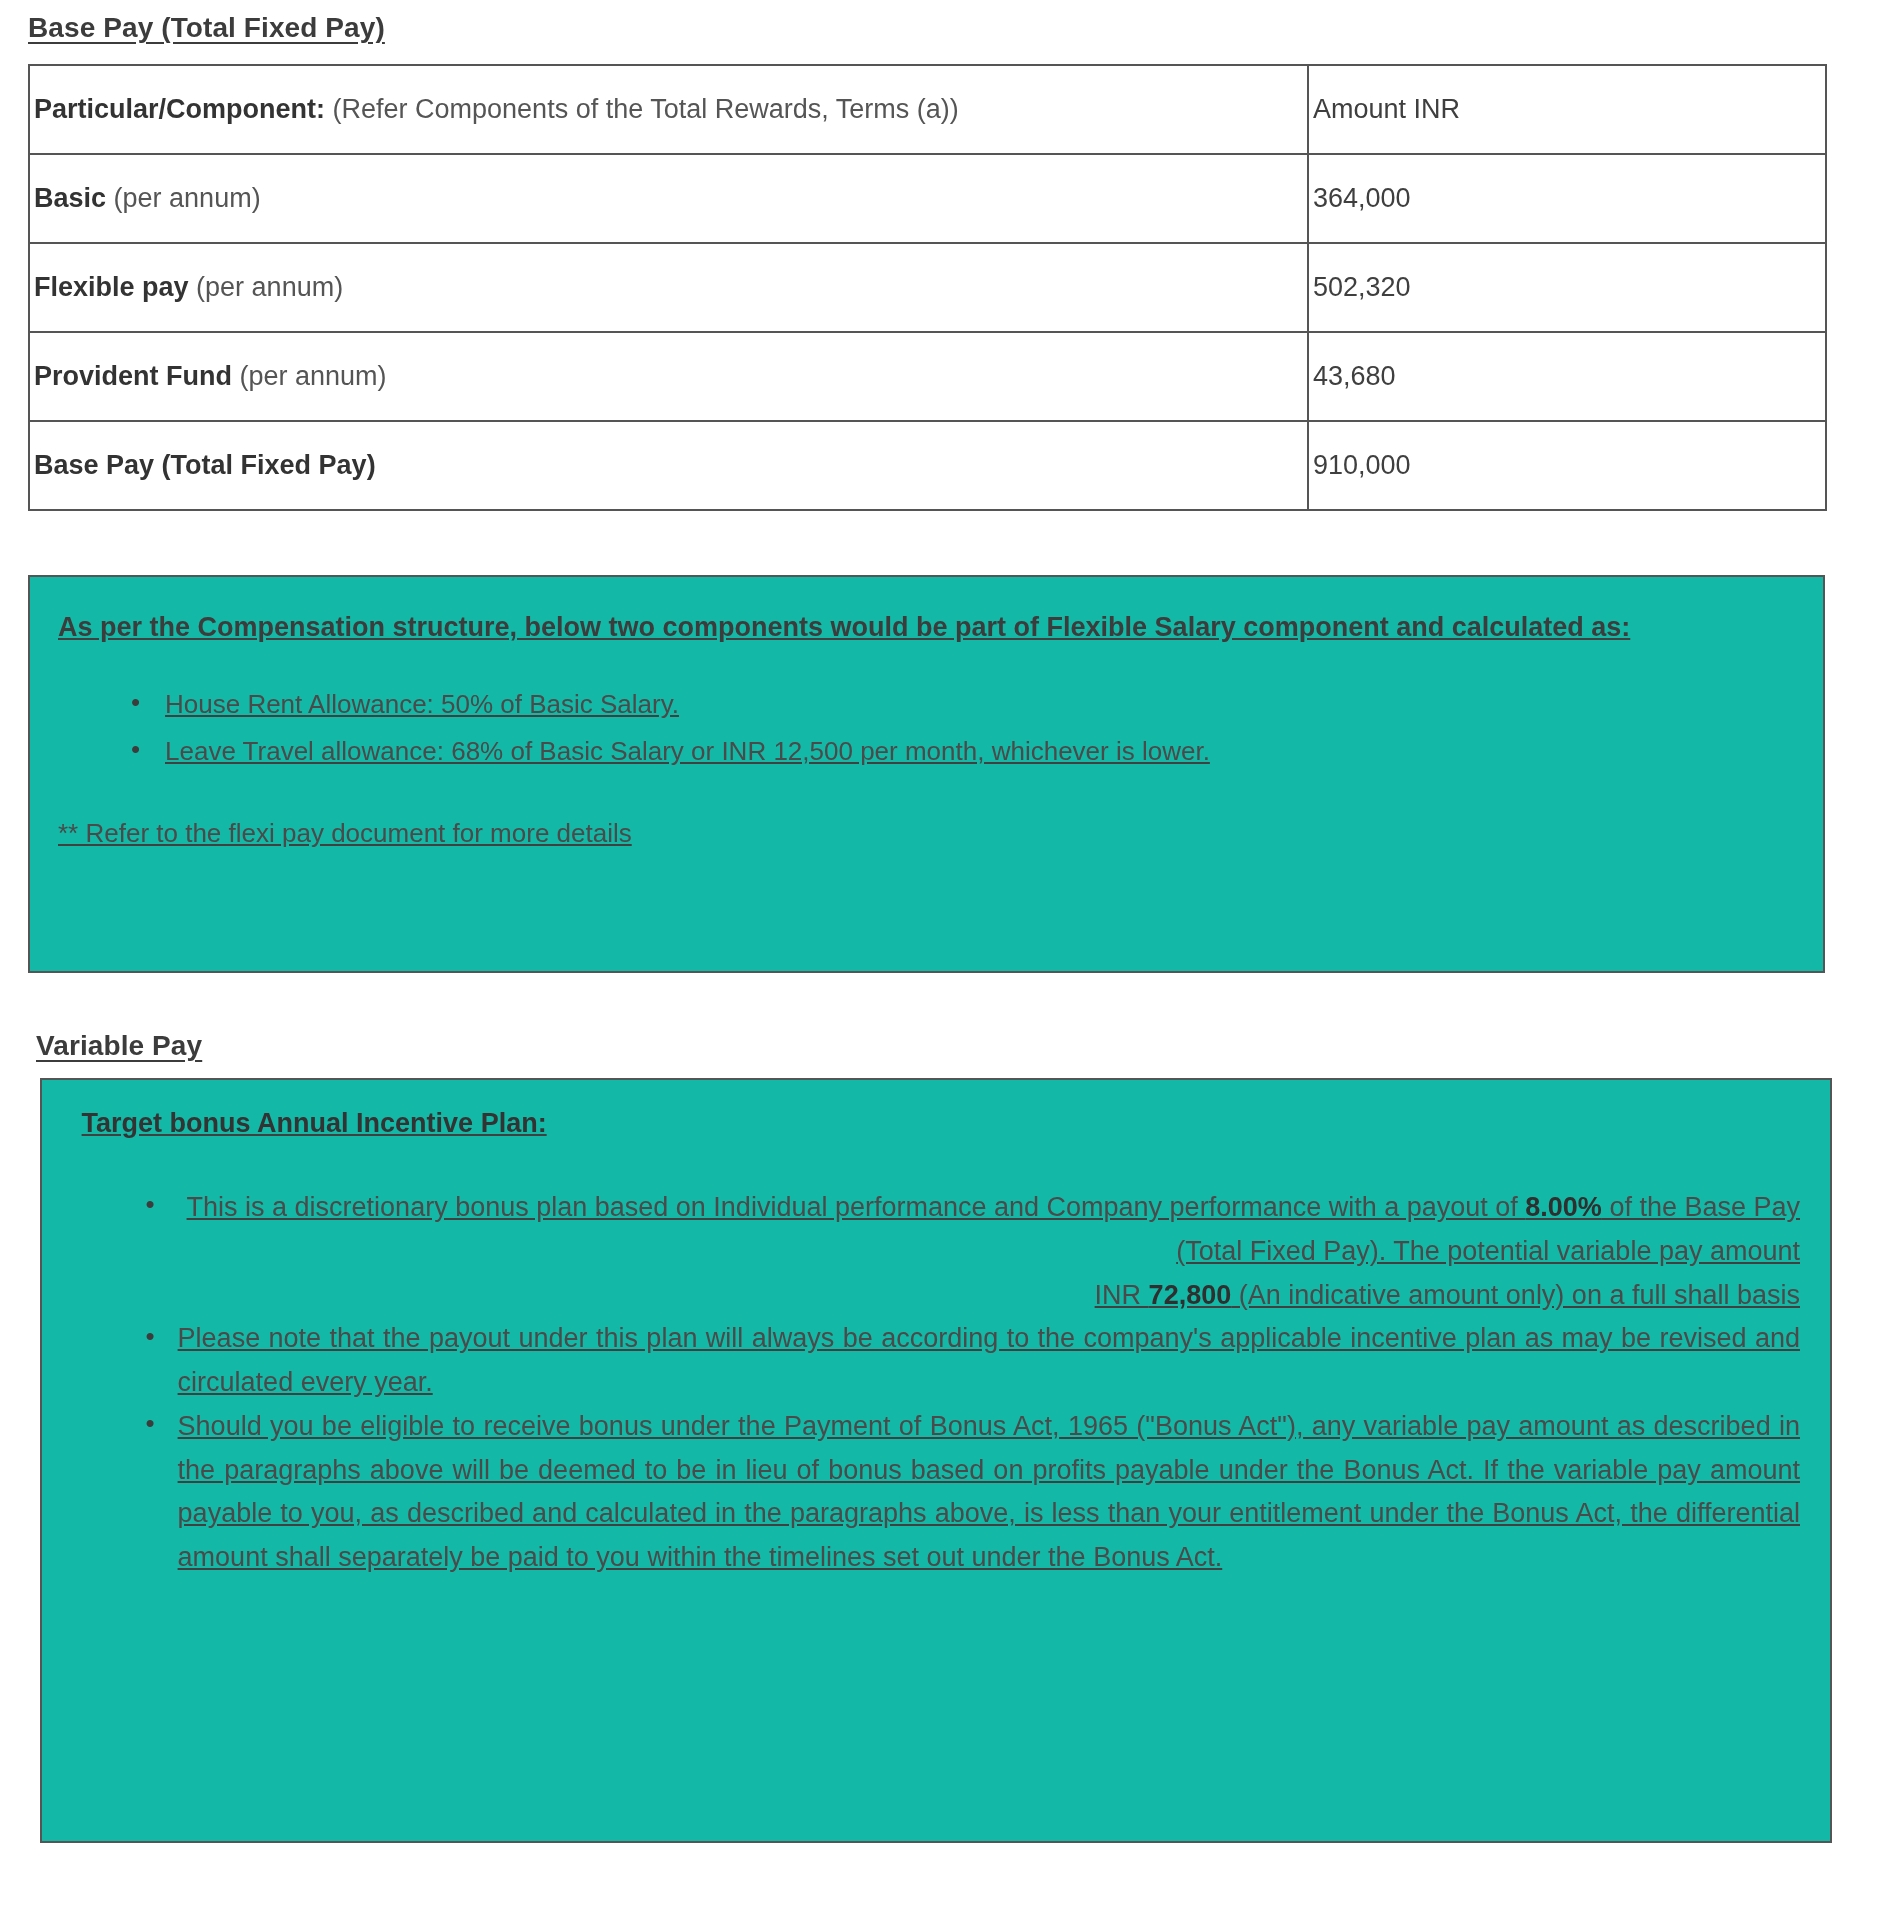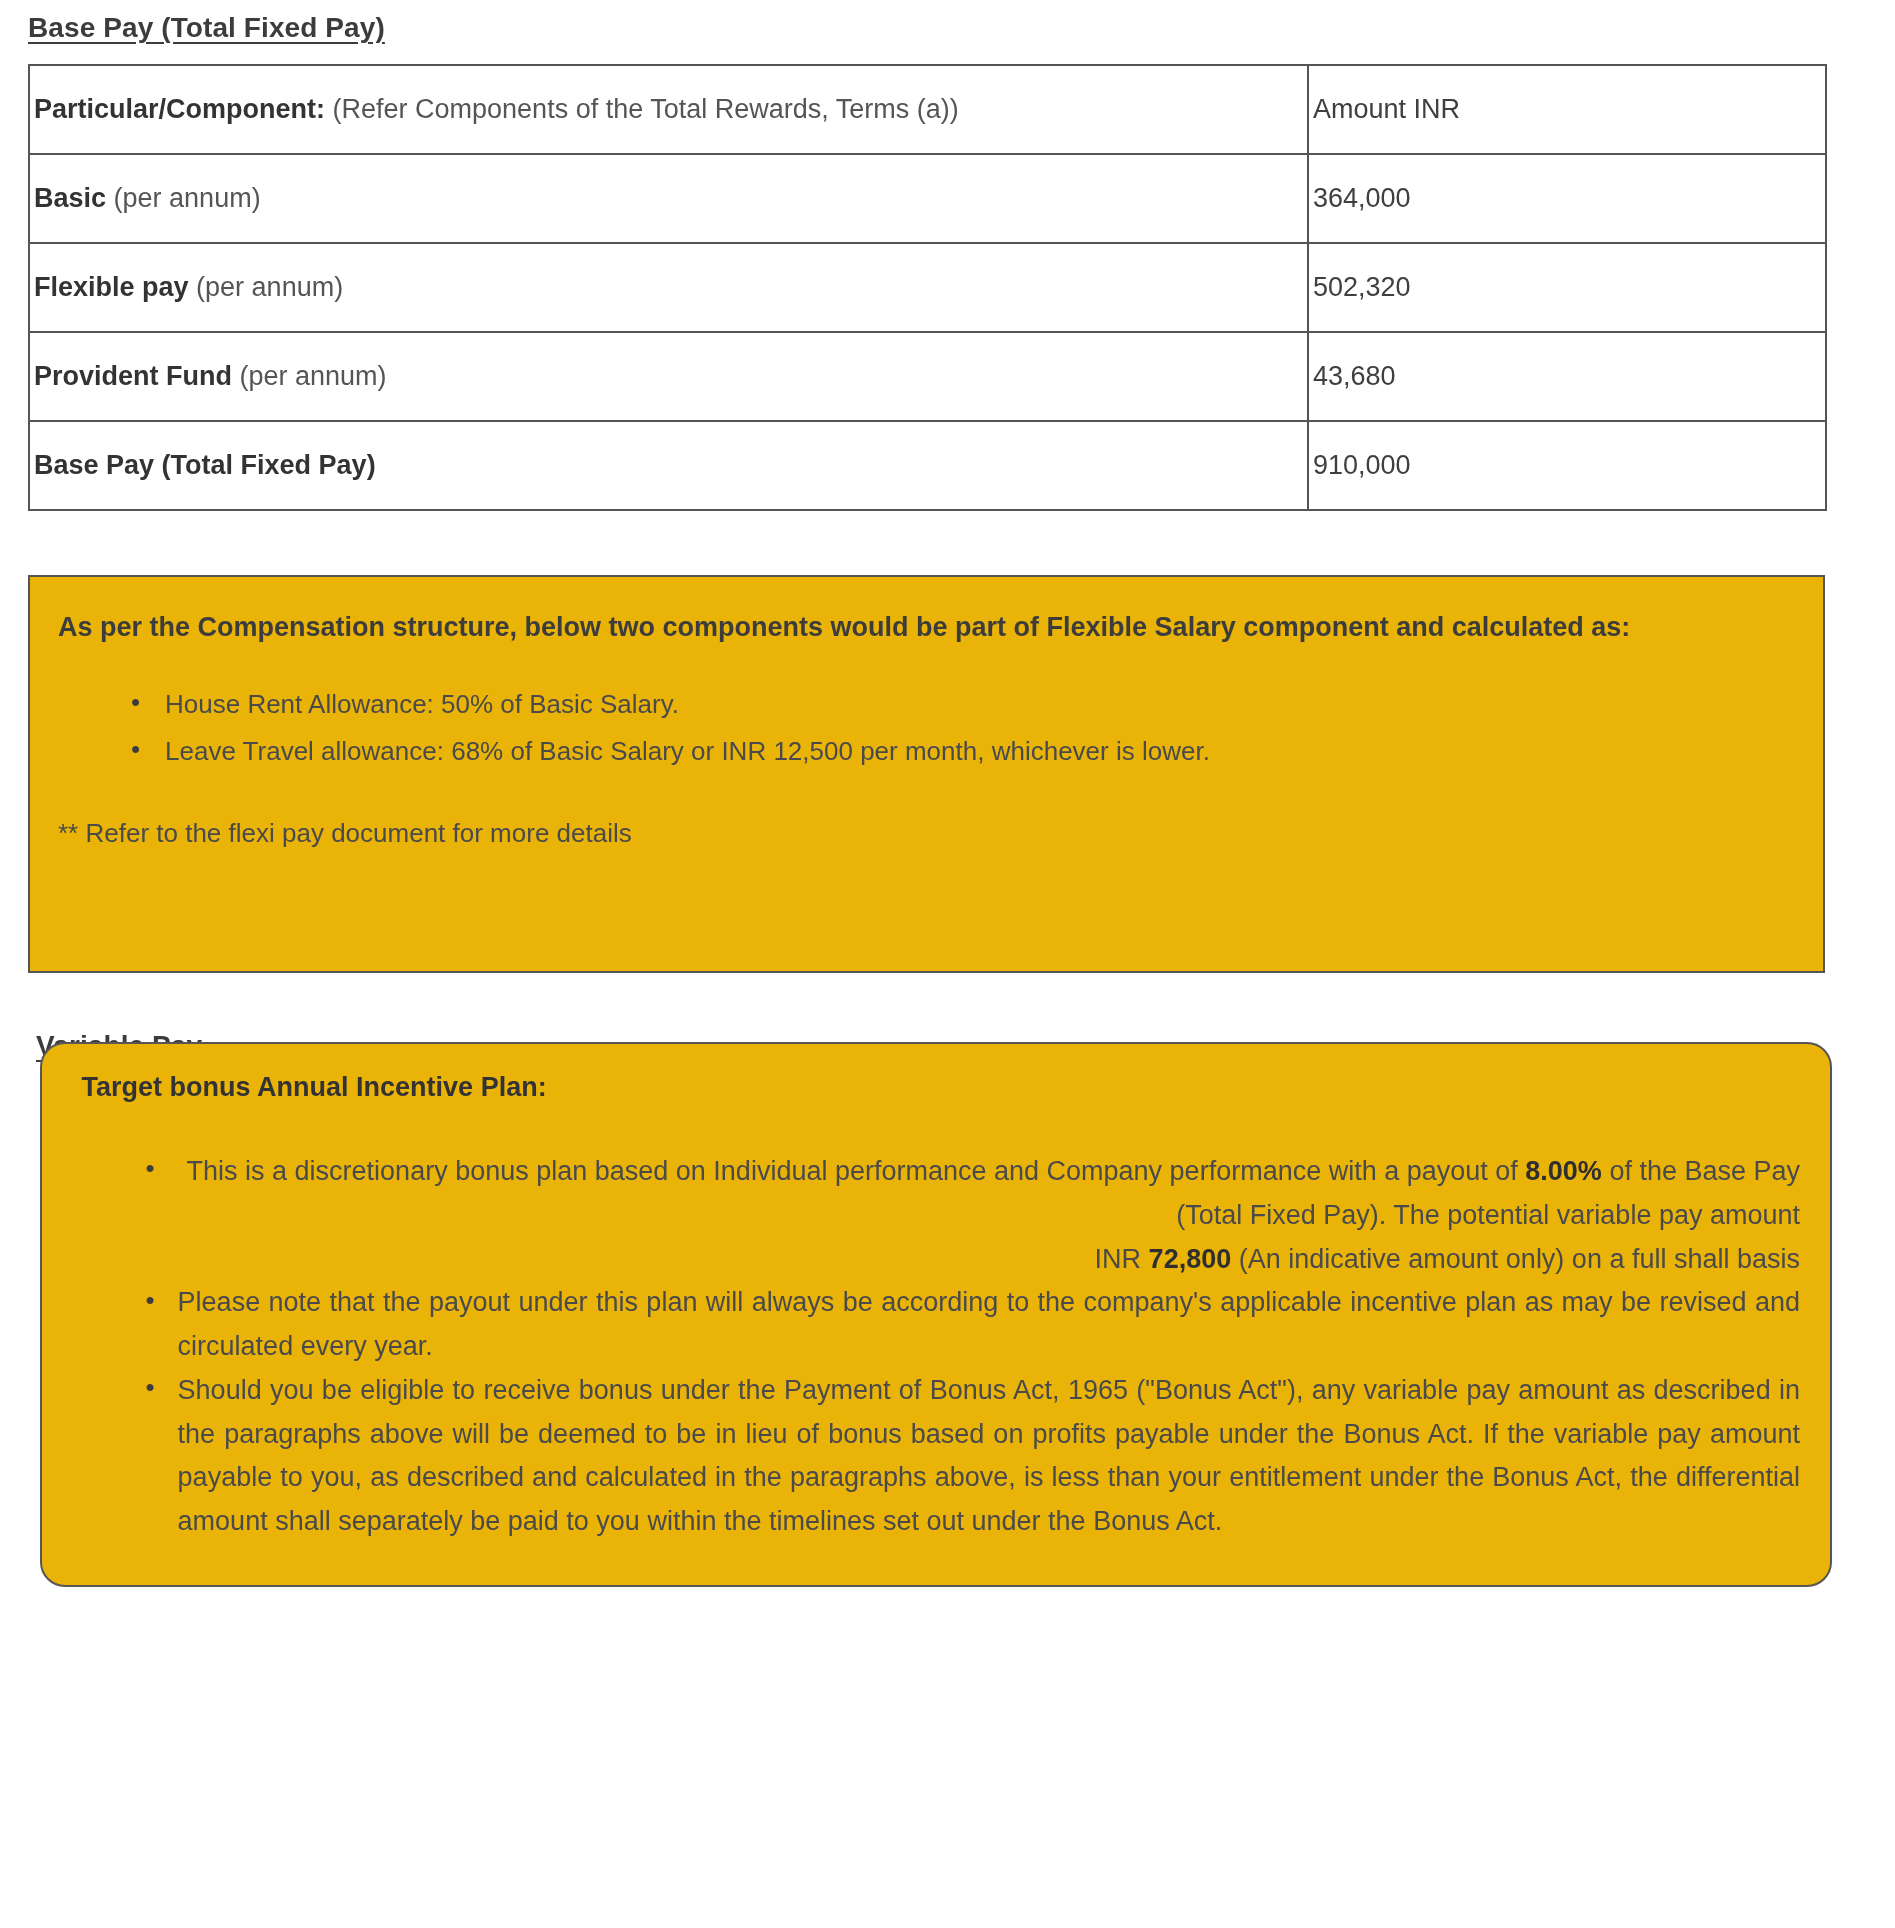--- a/index.html
+++ b/index.html
@@ -78,21 +78,22 @@
     font-weight: bold;
     color: #333333;
     font-size: 27px;
   }
 
   
   .note-box {
     position: absolute;
     border: 2.1px solid #555555;
     box-sizing: border-box;
-    background: #eab308;
+    background: #14b8a6;
+    text-decoration: underline;
   }
   #flex-note-box {
     left: 28px;
     top: 575px;
     width: 1797px;
     height: 398px;
     padding: 30px 28px 19px 28px;
   }
   #flex-note-box .lead {
     font-size: 27px;
@@ -137,25 +138,24 @@
     left: 36px;
     top: 1031px;
   }
   #base-pay-heading {
     position: absolute;
     left: 28px;
     top: 13px;
   }
   #variable-note-box {
     left: 40px;
-    top: 1042px;
+    top: 1078px;
     width: 1792px;
-    height: 545px;
+    height: 765px;
     padding: 26px 30px 21px 22.6px;
-    border-radius: 25px;
   }
   #variable-note-box .vp-title {
     font-size: 27px;
     font-weight: bold;
     color: #333333;
     margin: 0 0 0 17px;
     line-height: 1.3;
   }
   .vp-list {
     margin: 45px 0 0 0;

